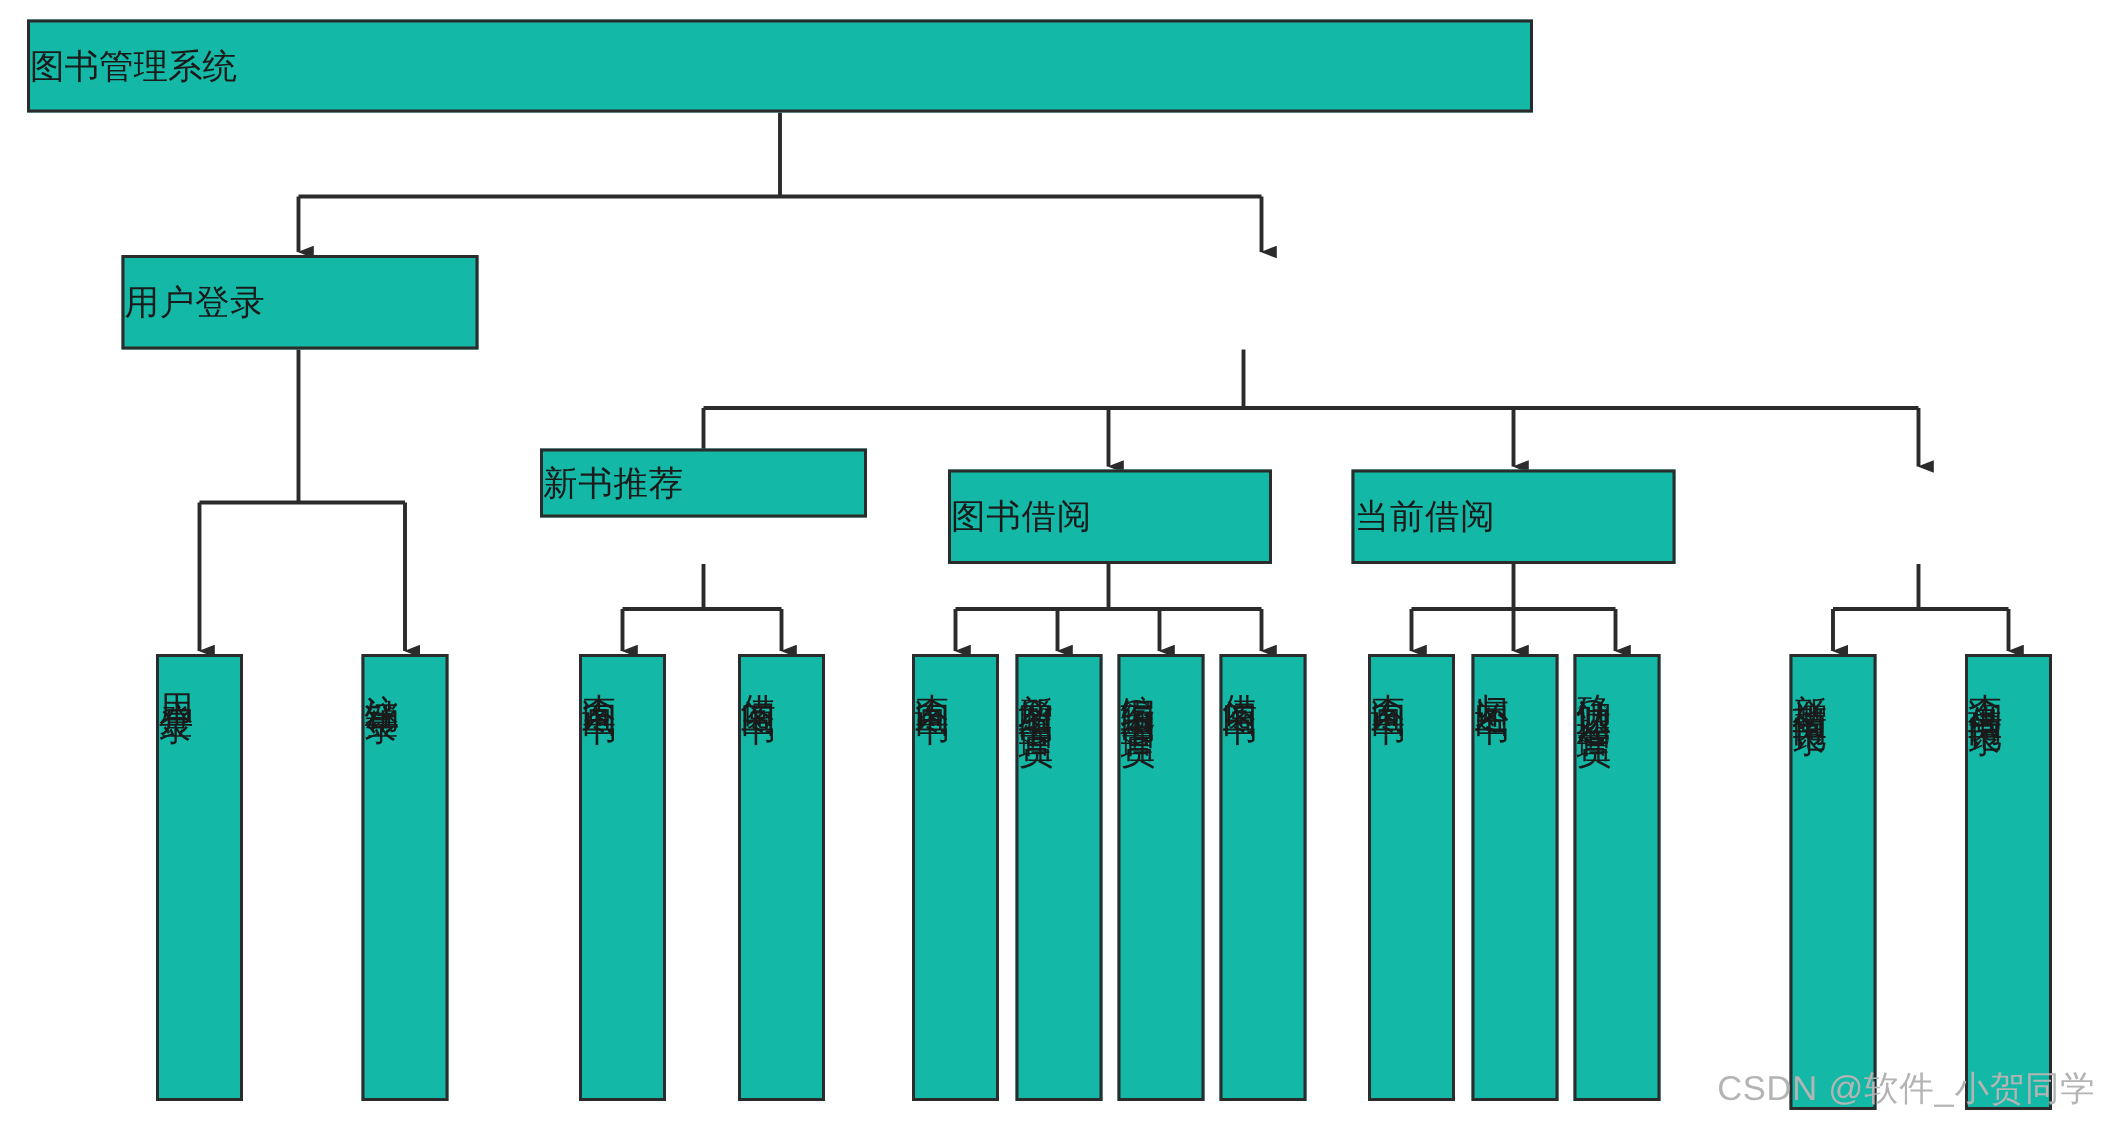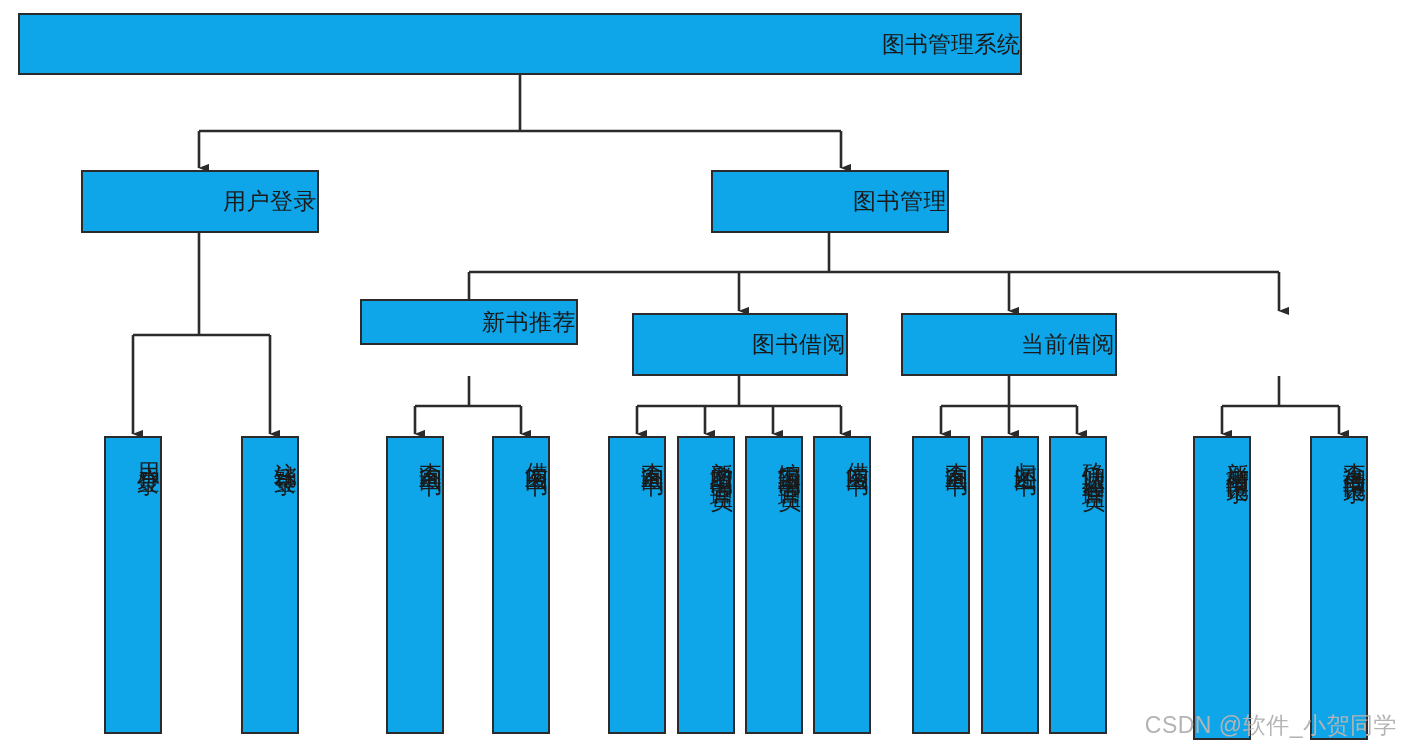--- a/index.html
+++ b/index.html
@@ -22,25 +22,25 @@
     position: absolute;
     left: 0;
     top: 0;
     width: 1405px;
     height: 747px;
     pointer-events: none;
   }
   .node {
     position: absolute;
     box-sizing: border-box;
-    background: #0ea5e9;
+    background: #14b8a6;
     border: 2px solid #2b2b2b;
     display: flex;
     align-items: center;
-    justify-content: flex-end;
+    justify-content: flex-start;
     color: #1a1a1a;
   }
   .node.horiz {
     font-size: 23px;
     letter-spacing: 0.5px;
     line-height: 1.15;
   }
   .node.root {
     font-size: 23px;
   }
@@ -129,23 +129,20 @@
   </svg>
 
   <div class="node root" style="left:18px; top:13px; width:1004px; height:62px;">
     <span class="htext">图书管理系统</span>
   </div>
 
   <div class="node horiz" style="left:81px; top:170px; width:238px; height:63px;">
     <span class="htext">用户登录</span>
   </div>
 
-  <div class="node horiz" style="left:711px; top:170px; width:238px; height:63px;">
-    <span class="htext">图书管理</span>
-  </div>
 
   <div class="node horiz" style="left:360px; top:299px; width:218px; height:46px;">
     <span class="htext">新书推荐</span>
   </div>
 
   <div class="node horiz" style="left:632px; top:313px; width:216px; height:63px;">
     <span class="htext">图书借阅</span>
   </div>
 
   <div class="node horiz" style="left:901px; top:313px; width:216px; height:63px;">

